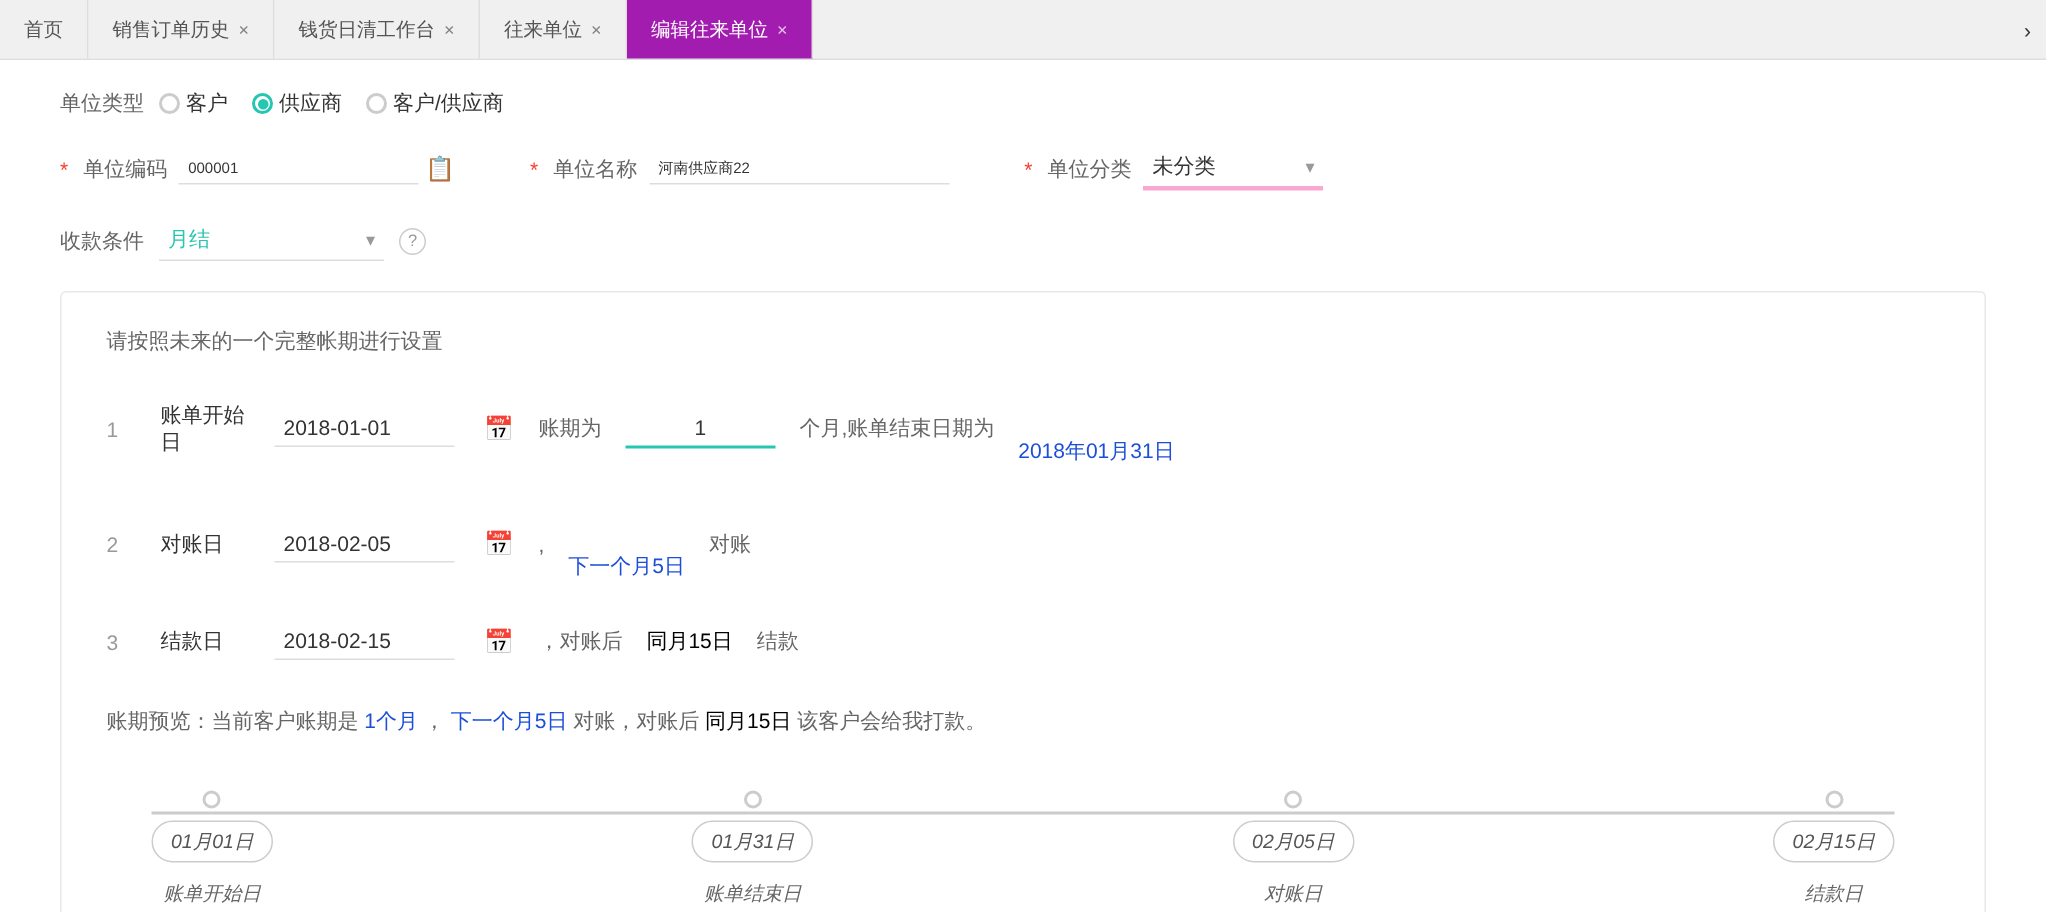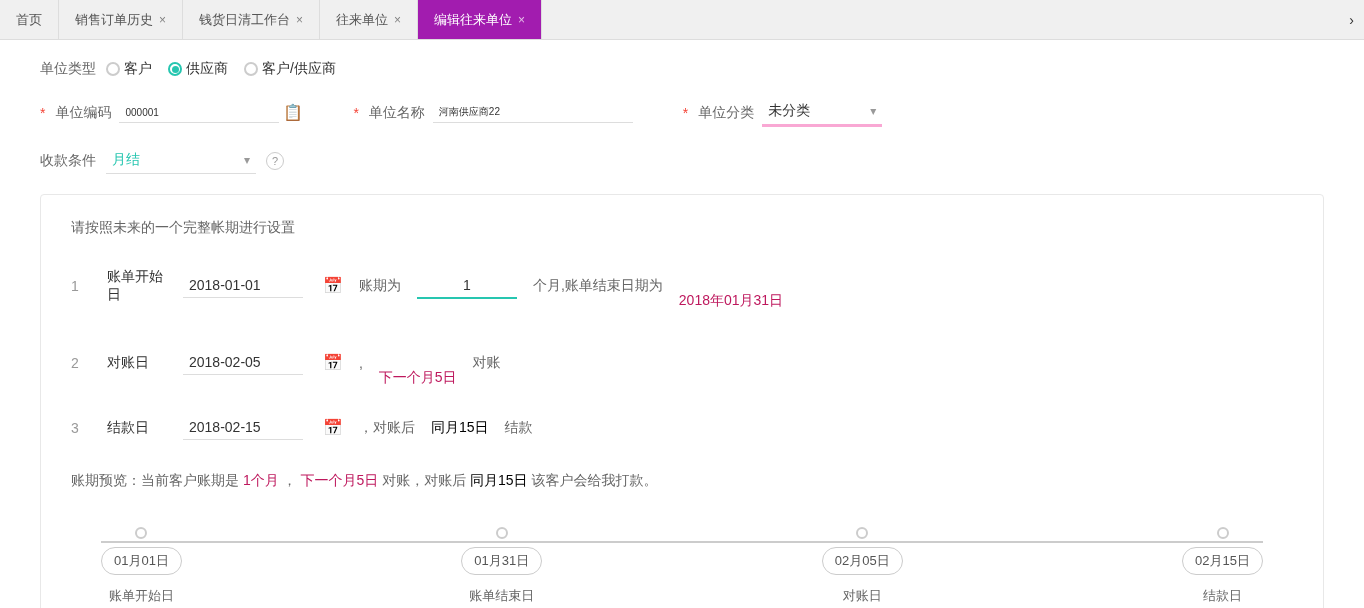--- a/index.html
+++ b/index.html
@@ -201,21 +201,21 @@
       padding: 4px 6px;
       font-size: 14px;
       color: #333;
       background: transparent;
       width: 120px;
     }
     .period-desc {
       color: #666;
       font-size: 14px;
     }
-    .highlight-orange { color: #be185d; margin-top: 31px; }
+    .highlight-orange { color: #1d4ed8; margin-top: 31px; }
     .highlight-teal { color: #000000; }
     .period-num-input {
       border: none;
       border-bottom: 2px solid #26c6b0;
       outline: none;
       padding: 4px 6px;
       font-size: 14px;
       color: #333;
       background: transparent;
       width: 100px;
@@ -251,20 +251,21 @@
       justify-content: space-between;
       width: 100%;
       position: relative;
       z-index: 1;
     }
     .timeline-point {
       display: flex;
       flex-direction: column;
       align-items: center;
       gap: 8px;
+      font-style: italic;
     }
     .timeline-dot {
       width: 12px;
       height: 12px;
       border-radius: 50%;
       background: #fff;
       border: 2px solid #ccc;
     }
     .timeline-badge {
       background: #fff;

